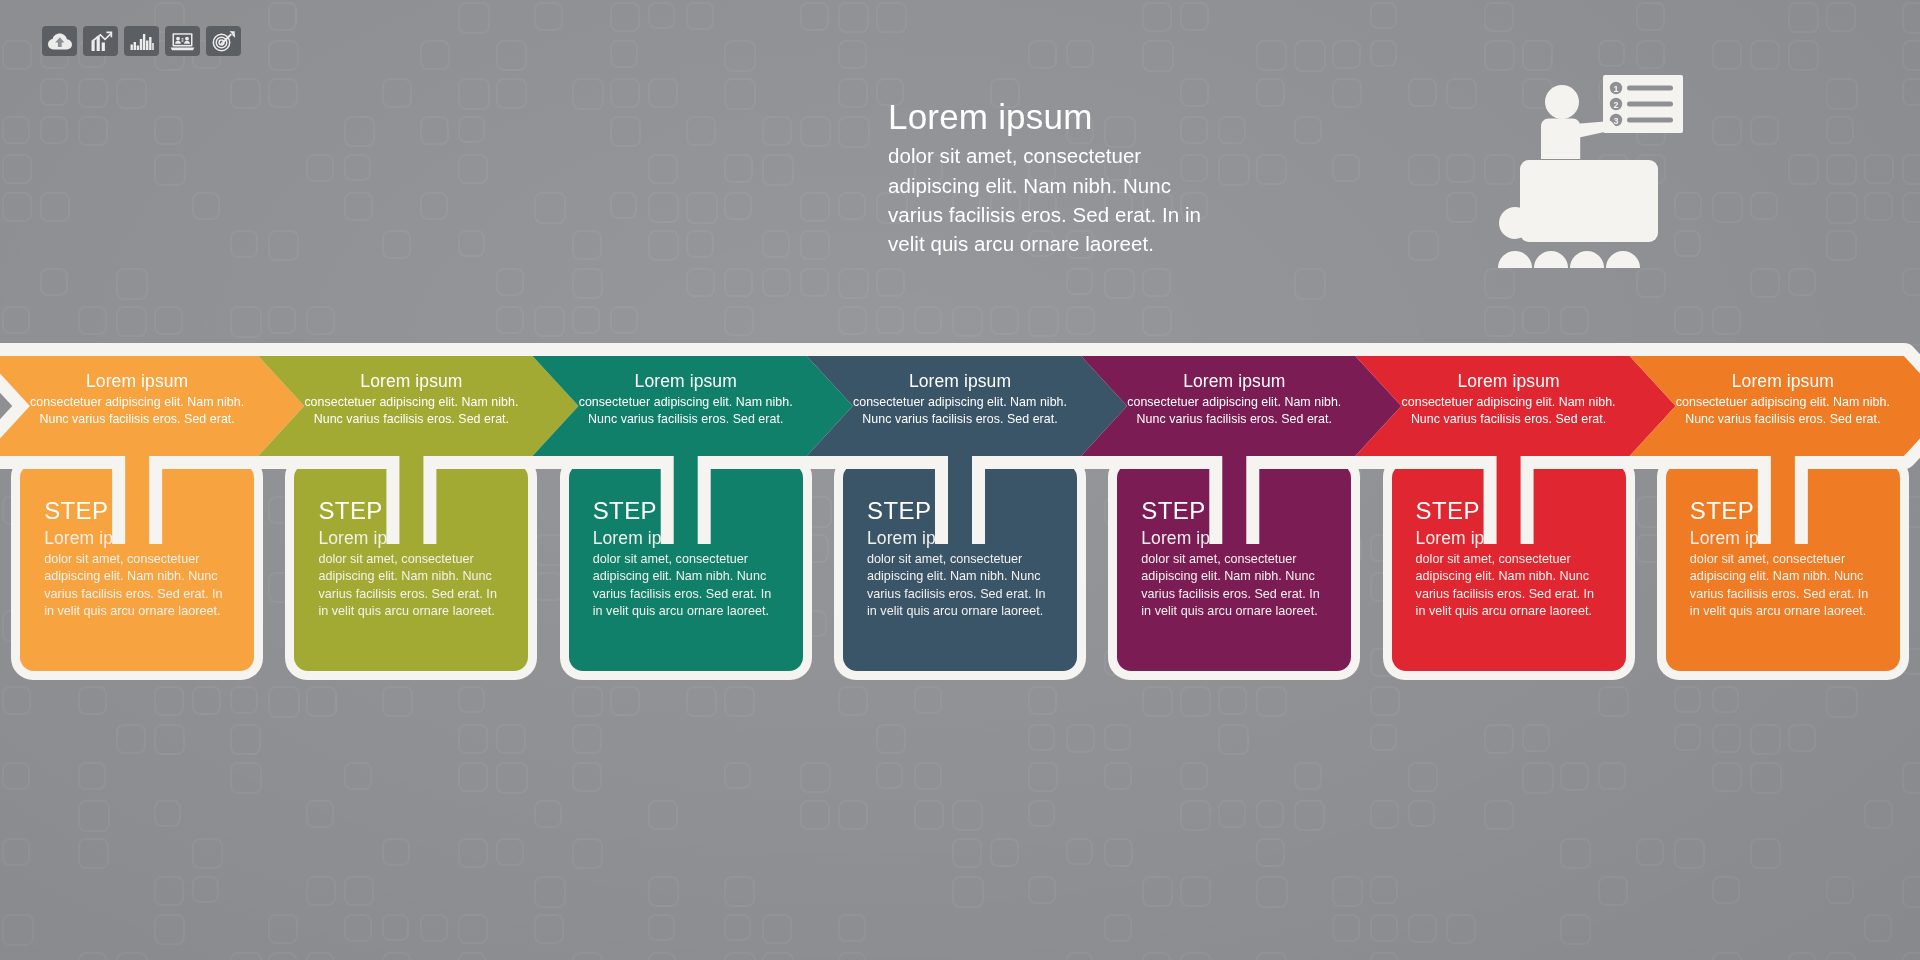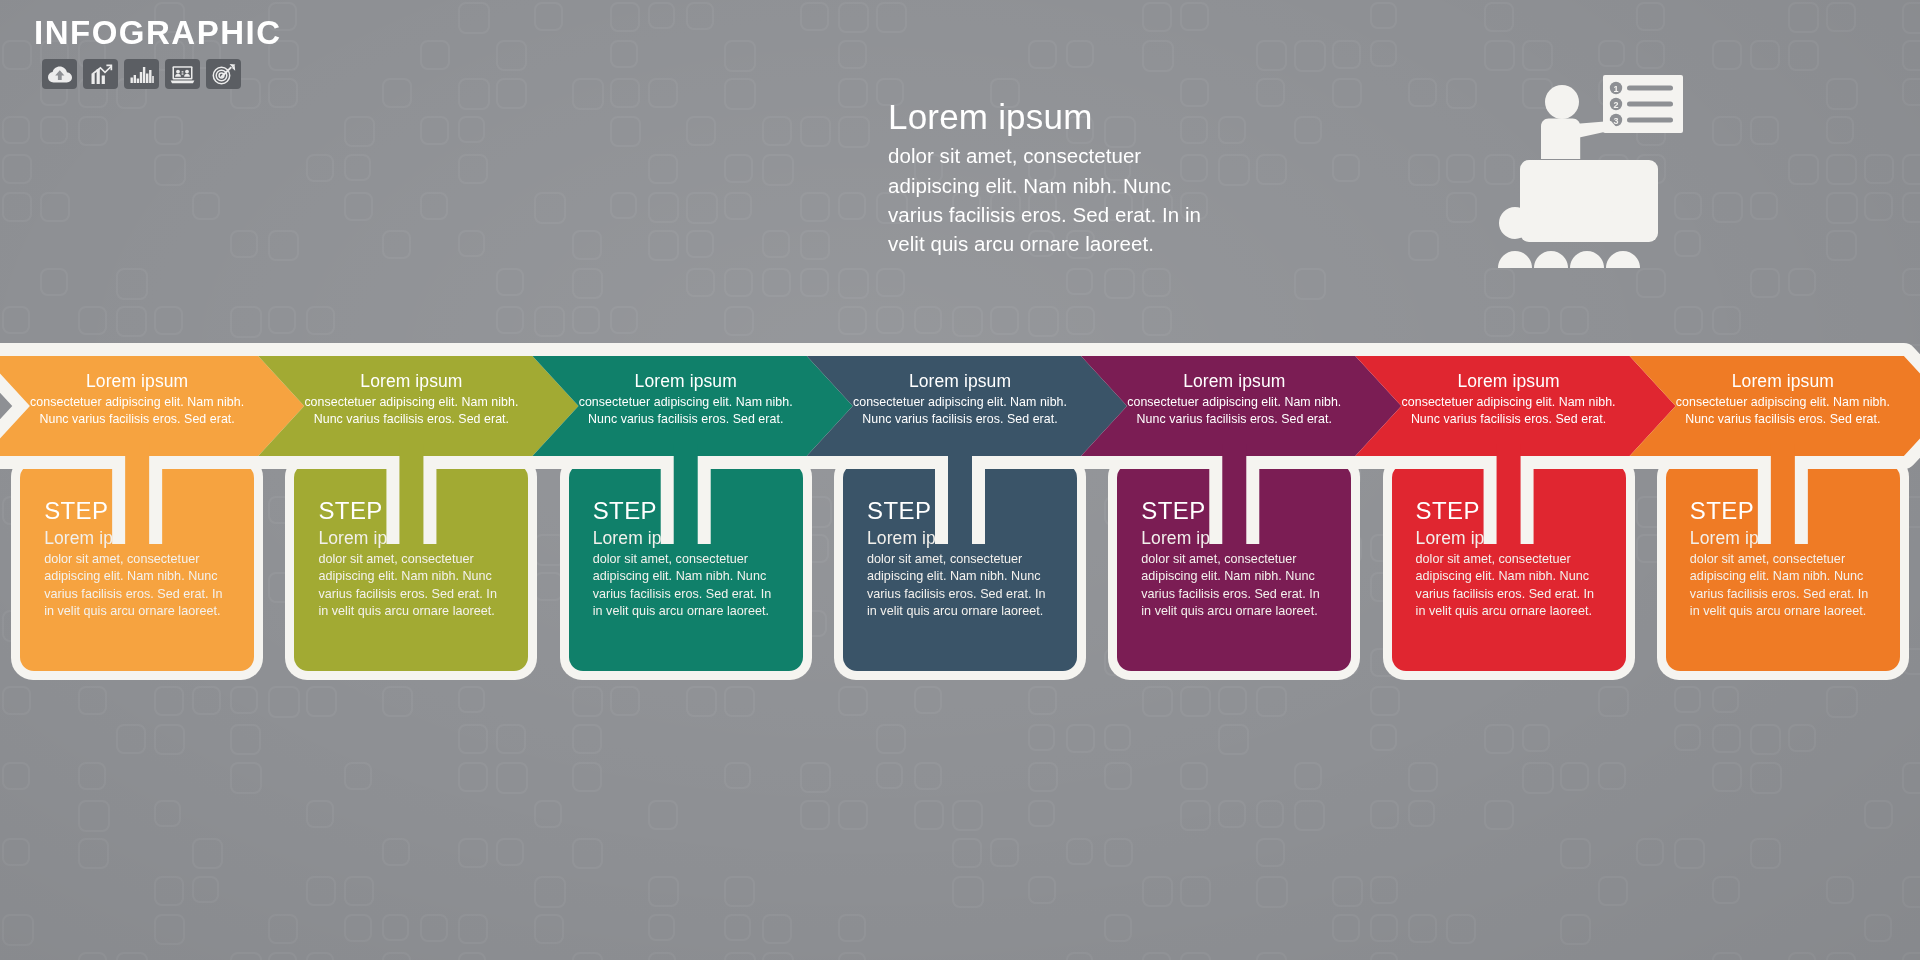--- a/index.html
+++ b/index.html
@@ -734,21 +734,20 @@
       <div class="sq" style="left:1256px;top:952px;width:31px;height:31px;"></div>
       <div class="sq" style="left:1370px;top:952px;width:28px;height:28px;"></div>
       <div class="sq" style="left:1712px;top:952px;width:30px;height:30px;"></div>
       <div class="sq" style="left:1788px;top:952px;width:28px;height:28px;"></div>
       <div class="sq" style="left:1826px;top:952px;width:30px;height:30px;"></div>
       <div class="sq" style="left:1902px;top:952px;width:29px;height:29px;"></div>
     </div>
   <div id="bg-vignette"></div>
 
   <div id="brand">
-    <div id="brand-title">INFOGRAPHIC</div>
     <div id="brand-icons">
 
       <div class="brand-icon">
         <svg width="24" height="19" viewBox="0 0 24 19">
           <path fill="#ececec" d="M5.6 17.4C2.5 17.4 0 15.1 0 12.2c0-2.6 2-4.8 4.6-5.1C5.3 3.9 8.2 1.5 11.7 1.5c3.6 0 6.6 2.5 7.2 5.8 2.8.2 5.1 2.5 5.1 5.2 0 2.7-2.3 4.9-5.2 4.9H5.6z"></path>
           <path fill="#8e9094" d="M11.8 5.3l4.6 5.1h-2.7v4.5h-3.8v-4.5H7.2z"></path>
         </svg>
       </div>
 
       <div class="brand-icon">

